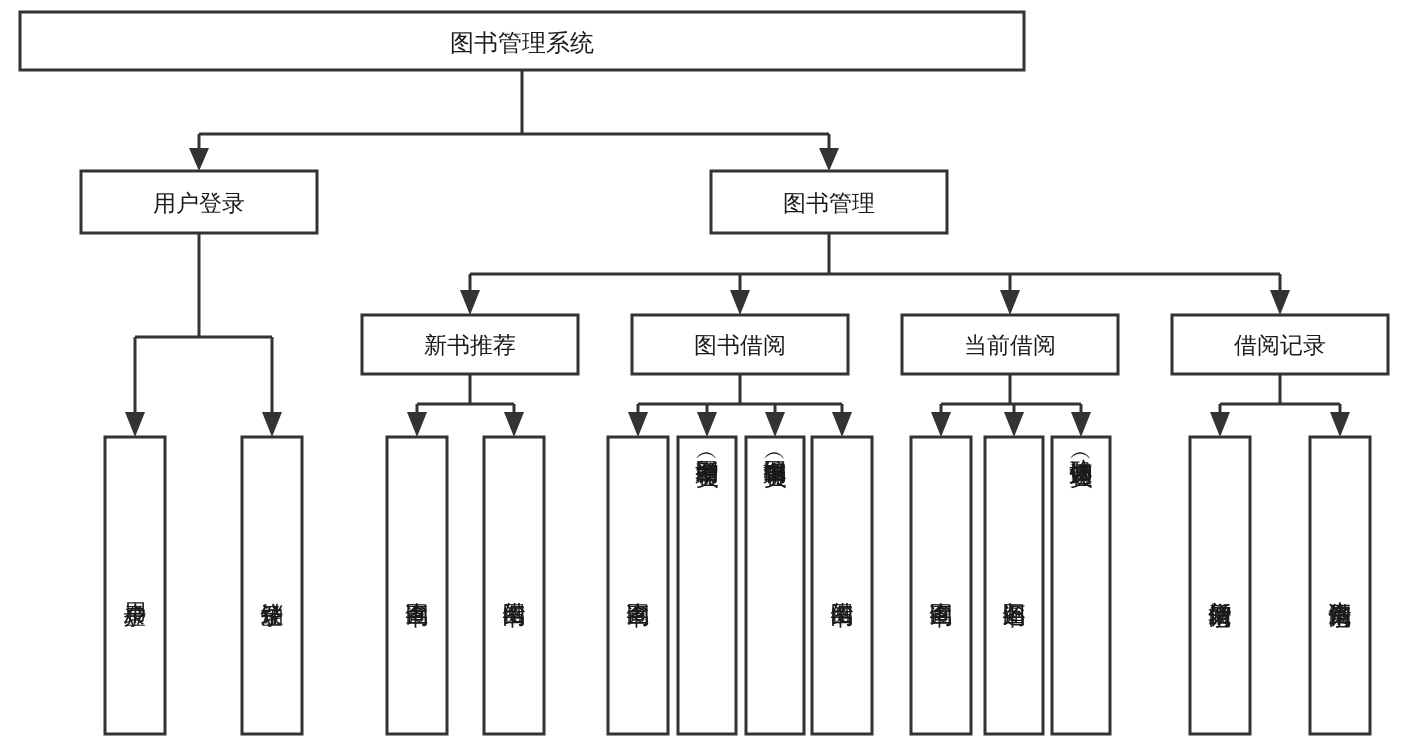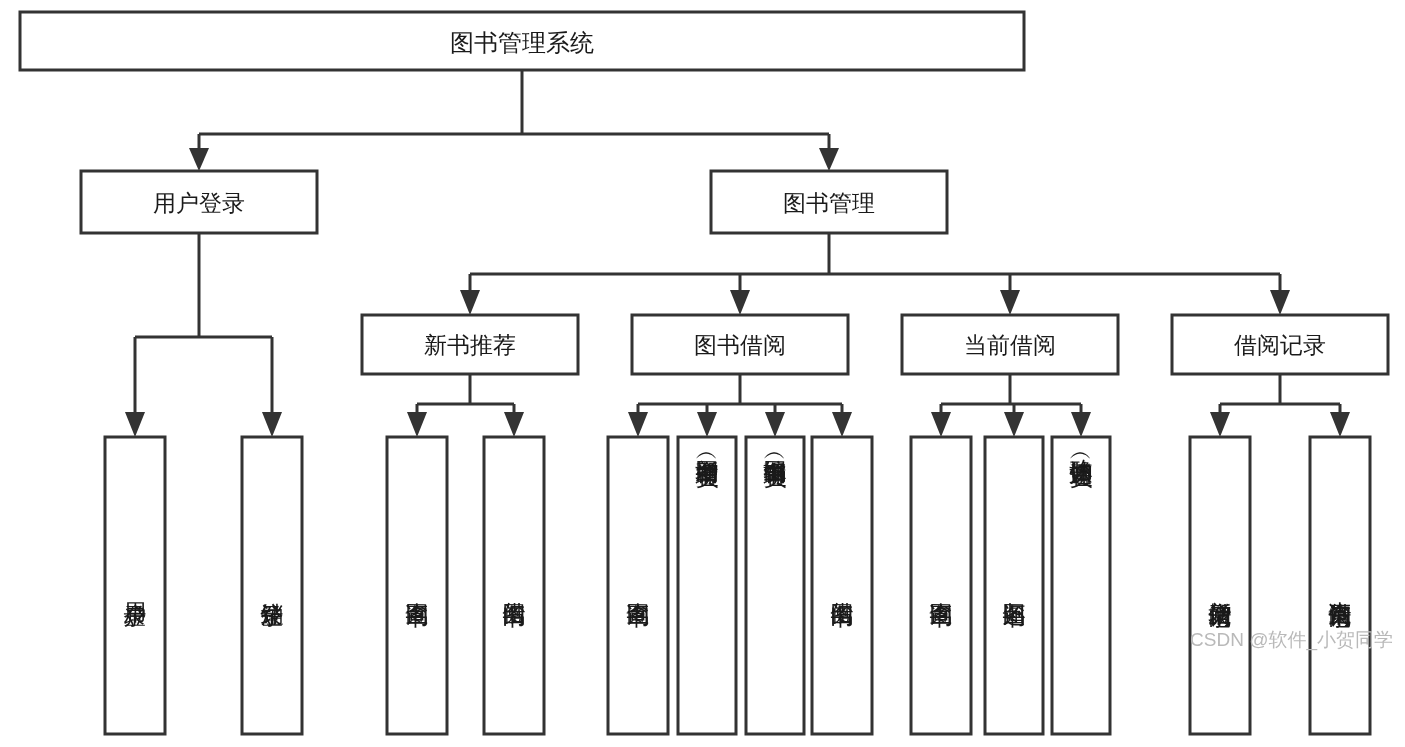--- a/index.html
+++ b/index.html
@@ -246,15 +246,14 @@
   <div class="vlabel-wrap" style="left:1052px; top:441px; width:58px; height:293px; align-items:flex-start;">
     <span class="vlabel">确认归还（管理员）</span>
   </div>
   <div class="vlabel-wrap" style="left:1190px; top:437px; width:60px; height:297px;">
     <span class="vlabel">新增借阅记录</span>
   </div>
   <div class="vlabel-wrap" style="left:1310px; top:437px; width:60px; height:297px;">
     <span class="vlabel">查询借阅记录</span>
   </div>
 
-  <div class="watermark">CSDN @软件_小贺同学</div>
 
 </div>
 
 </body></html>

